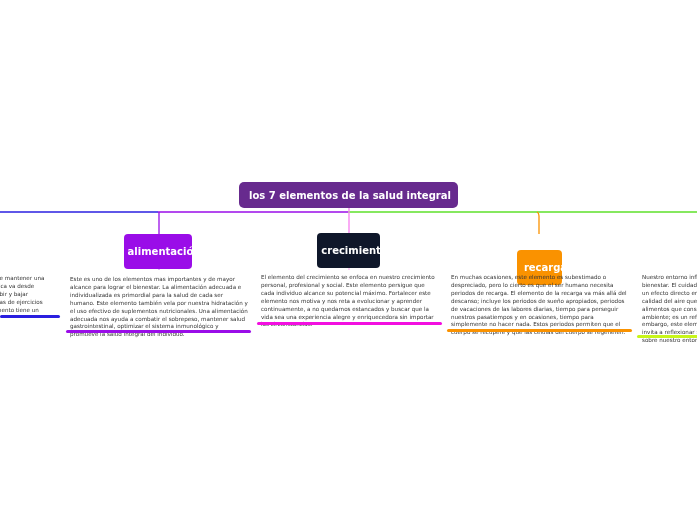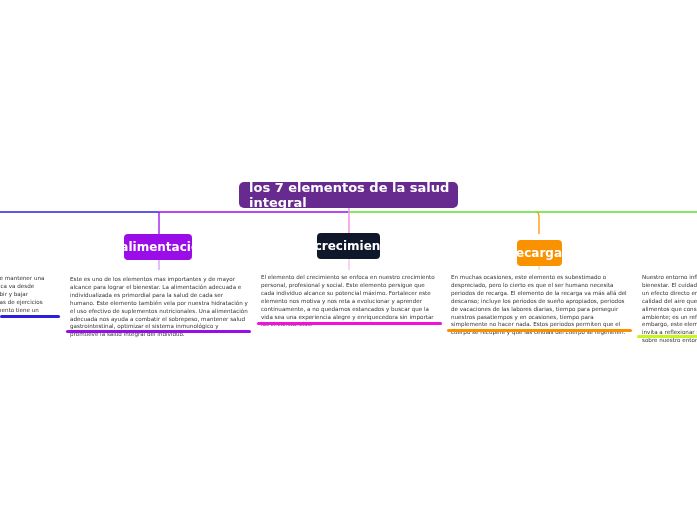--- a/index.html
+++ b/index.html
@@ -2,26 +2,26 @@
 <html><head>
   <meta charset="utf-8">
   <style>
     * { box-sizing: border-box; margin: 0; padding: 0; }
     html, body { width: 697px; height: 520px; overflow: hidden; background: #ffffff; }
     body { position: relative; font-family: "DejaVu Sans", "Liberation Sans", sans-serif; }
     .canvas { position: absolute; left: 0; top: 0; width: 697px; height: 520px; overflow: hidden; }
     svg.lines { position: absolute; left: 0; top: 0; width: 697px; height: 520px; pointer-events: none; }
     .root-node {
       position: absolute; left: 239px; top: 182px; width: 219px; height: 26px;
-      border-radius: 5px; color: #fff; font-weight: bold; font-size: 13px;
+      border-radius: 5px; color: #fff; font-weight: bold; font-size: 10px;
       display: flex; align-items: center; padding-left: 10px;
     }
     .topic {
-      position: absolute; height: 26px; border-radius: 4px; color: #fff;
-      font-weight: bold; font-size: 12px; display: flex; align-items: center; justify-content: center; padding-left: 12px;
+      position: absolute; height: 35px; border-radius: 4px; color: #fff;
+      font-weight: bold; font-size: 10px; display: flex; align-items: center; justify-content: center; padding-left: 12px;
     }
     .note {
       position: absolute; font-size: 5.6px; line-height: 7.9px; color: #333;
       font-family: "DejaVu Sans", sans-serif; white-space: pre-line;
     }
     .underline { position: absolute; height: 3px; border-radius: 2px; }
   </style>
 </head>
 <body>
 
@@ -72,21 +72,21 @@
   </div>
   <div class="note" style="left:261px; top:274px; width:185px;">El elemento del crecimiento se enfoca en nuestro crecimiento
 personal, profesional y social.  Este elemento persigue que
 cada individuo alcance su potencial máximo. Fortalecer este
 elemento nos motiva y nos reta a evolucionar y aprender
 continuamente, a no quedarnos estancados y buscar que la
 vida sea una experiencia alegre y enriquecedora sin importar
 las circunstancias.</div>
   <div class="underline" style="left:257px; top:322px; width:185px; background:#f20fe0;"></div>
 
-  <div class="topic" style="left:517px; top:240px; width:45px; background:#fa9200;justify-content:flex-end;">
+  <div class="topic" style="left:517px; top:250px; width:45px; background:#fa9200;">
     <span>recarga</span>
   </div>
   <div class="note" style="left:451px; top:274px; width:190px;">En muchas ocasiones, este elemento es subestimado o
 despreciado, pero lo cierto es que el ser humano necesita
 periodos de recarga. El elemento de la recarga va más allá del
 descanso; incluye los periodos de sueño apropiados, periodos
 de vacaciones de las labores diarias, tiempo para perseguir
 nuestros pasatiempos y en ocasiones, tiempo para
 simplemente no hacer nada. Estos periodos permiten que el
 cuerpo se recupere y que las células del cuerpo se regeneren.</div>

